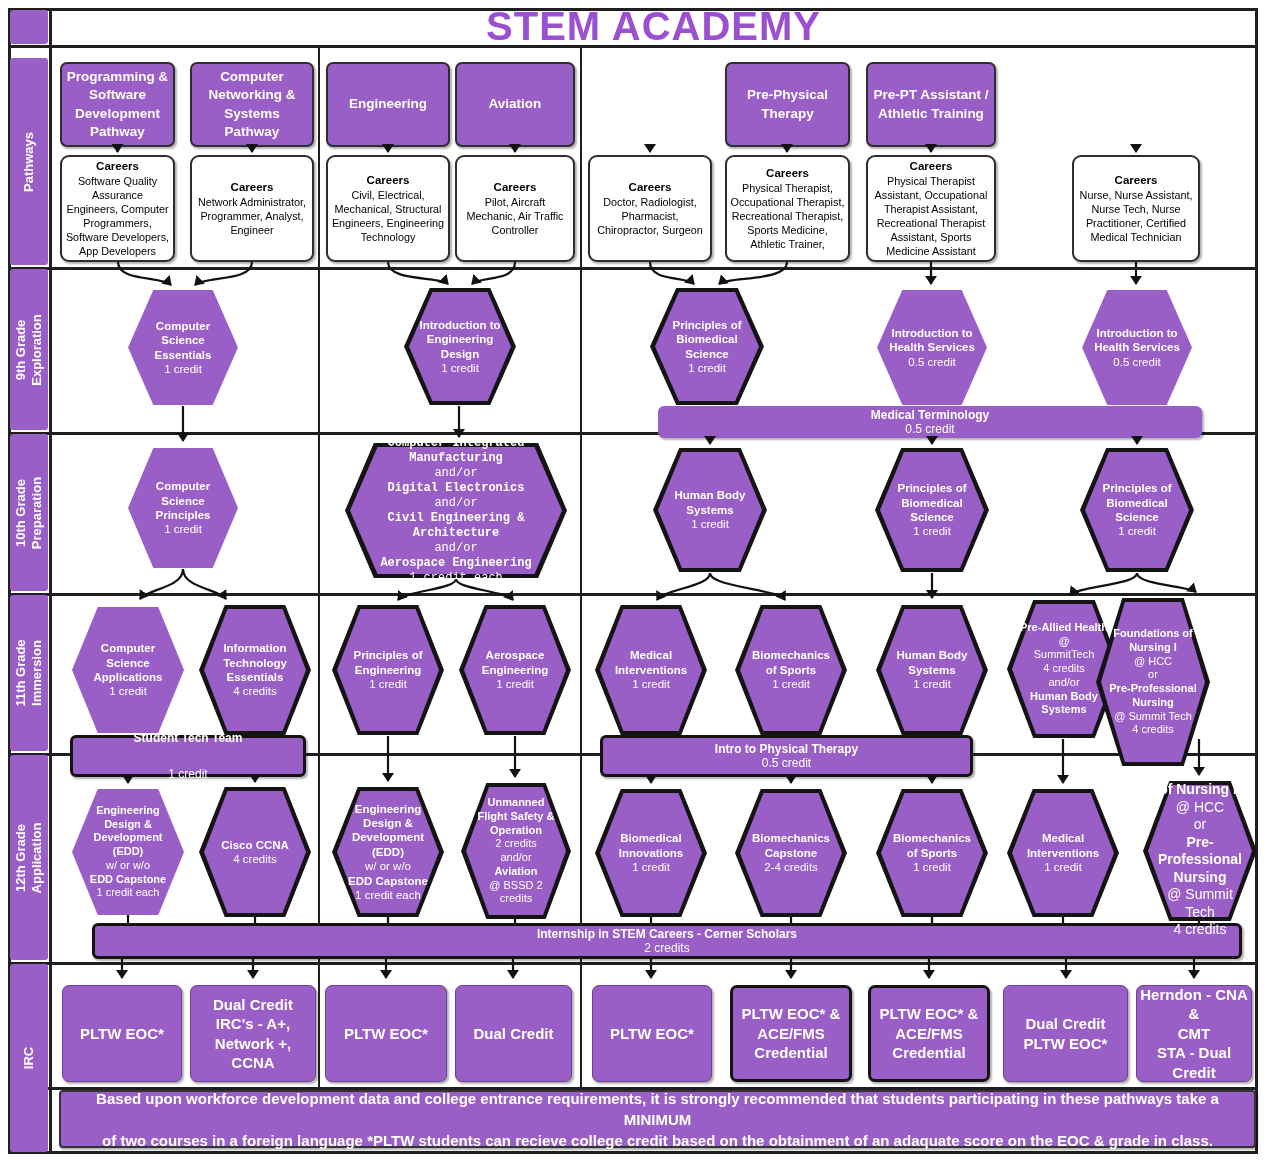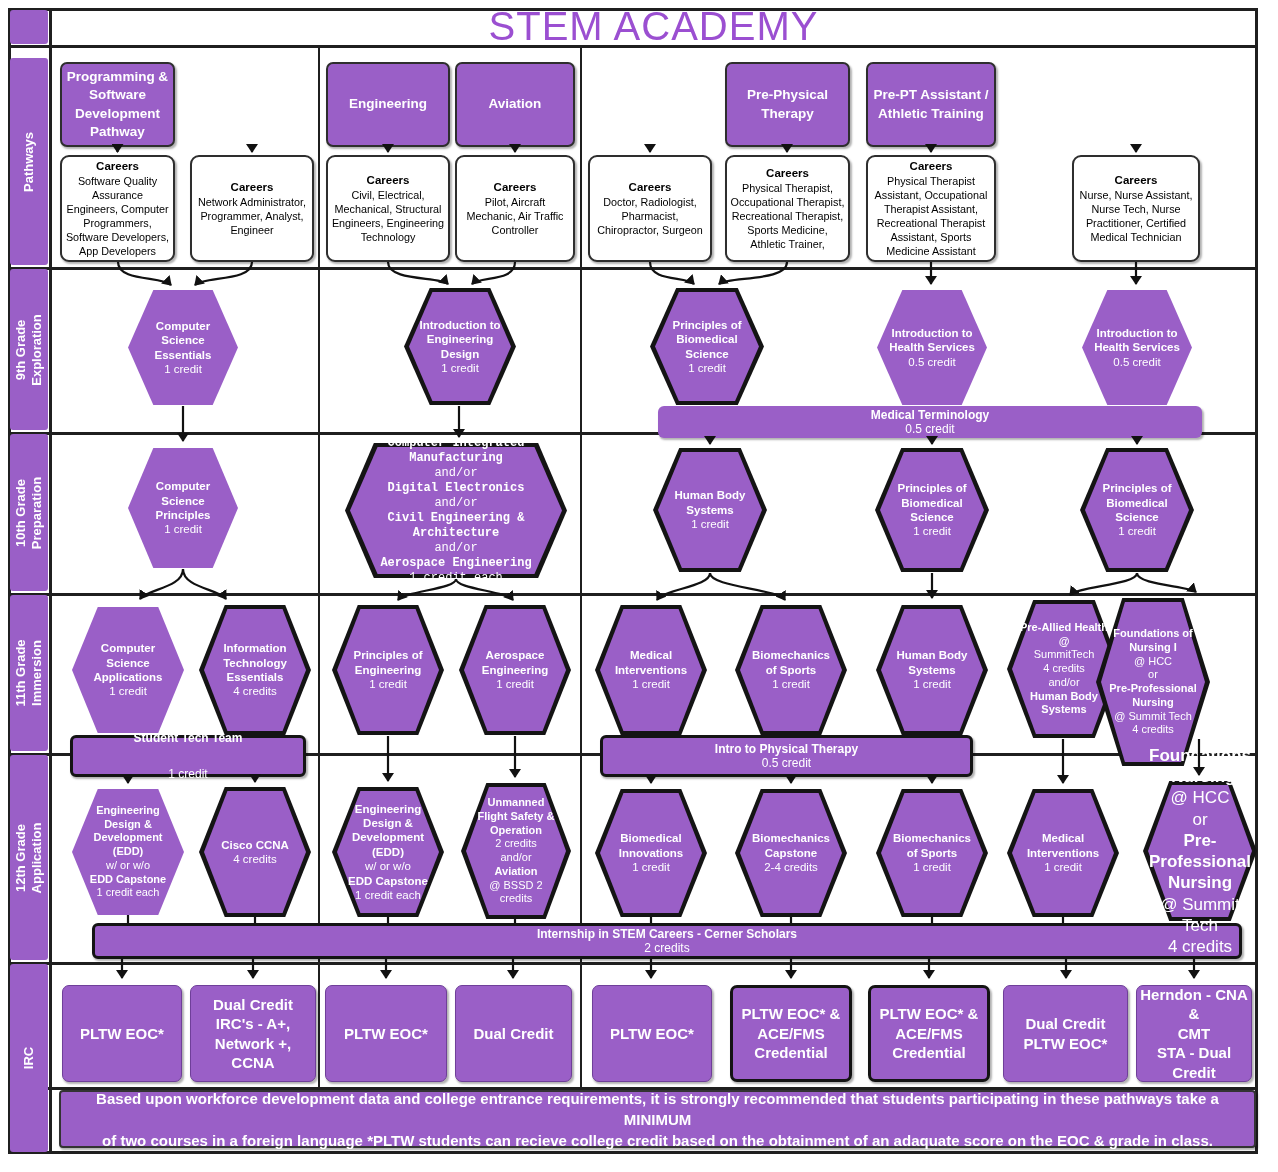--- a/index.html
+++ b/index.html
@@ -5,21 +5,21 @@
   :root{ --purple:#9a5fc7; --title:#9b4fd1; --line:#1f1f1f; }
   html,body{margin:0;padding:0;background:#fff;}
   body{width:1278px;height:1172px;position:relative;overflow:hidden;
        font-family:"Liberation Sans",sans-serif;}
   
   #frame{position:absolute;left:8px;top:8px;width:1250px;height:1146px;
          border:3px solid var(--line);box-sizing:border-box;z-index:1;}
   .gl{position:absolute;background:var(--line);z-index:1;}
   
   #title{position:absolute;left:49px;top:6px;width:1209px;height:40px;display:flex;
-         align-items:center;justify-content:center;font-weight:normal;font-size:40px;
+         align-items:center;justify-content:center;font-weight:bold;font-size:40px;
          letter-spacing:1px;color:var(--title);z-index:2;}
   
   .scell{position:absolute;left:10px;width:38px;background:var(--purple);
          border-radius:3px;z-index:2;}
   .rot{position:absolute;left:50%;top:50%;transform:translate(-50%,-50%) rotate(-90deg);
        color:#fff;font-weight:bold;font-size:13px;text-align:center;
        white-space:pre-line;line-height:1.2;}
   
   #nodes{position:absolute;inset:0;z-index:3;}
   #arrows{position:absolute;inset:0;z-index:4;pointer-events:none;}
@@ -98,20 +98,21 @@
 <div class="scell" style="top:964px;height:188px;">
   <div class="rot" style="width:180px;">IRC</div>
   </div>
 
 <div id="nodes">
     <div class="pbox" style="left: 60px; top: 62px; width: 115px; height: 85px;">Programming &amp; Software Development Pathway</div>
     <div class="cbox" style="left: 60px; top: 155px; width: 115px; height: 107px;">
       <div class="hd">Careers</div>
       <div>Software Quality Assurance Engineers, Computer Programmers, Software Developers, App Developers</div>
     </div>
+    <div class="pbox" style="left: 190px; top: 62px; width: 124px; height: 85px;">Computer Networking &amp; Systems Pathway</div>
     <div class="cbox" style="left: 190px; top: 155px; width: 124px; height: 107px;">
       <div class="hd">Careers</div>
       <div>Network Administrator, Programmer, Analyst, Engineer</div>
     </div>
     <div class="pbox" style="left: 326px; top: 62px; width: 124px; height: 85px;">Engineering</div>
     <div class="cbox" style="left: 326px; top: 155px; width: 124px; height: 107px;">
       <div class="hd">Careers</div>
       <div>Civil, Electrical, Mechanical, Structural Engineers, Engineering Technology</div>
     </div>
     <div class="pbox" style="left: 455px; top: 62px; width: 120px; height: 85px;">Aviation</div>
@@ -363,21 +364,21 @@
       <div class="hs" style="clip-path: polygon(23% 0px, 77% 0px, 100% 50%, 77% 100%, 23% 100%, 0px 50%); background: rgb(20, 20, 20);"></div>
       <div class="hs in" style="clip-path: polygon(23% 0px, 77% 0px, 100% 50%, 77% 100%, 23% 100%, 0px 50%);"></div>
       <div class="htxt">
         <div class="b">Medical Interventions</div>
         <div class="r">1 credit</div>
       </div>
     </div>
     <div class="hex" style="left: 1143px; top: 781px; width: 114px; height: 140px;">
       <div class="hs" style="clip-path: polygon(23% 0px, 77% 0px, 100% 50%, 77% 100%, 23% 100%, 0px 50%); background: rgb(20, 20, 20);"></div>
       <div class="hs in" style="clip-path: polygon(23% 0px, 77% 0px, 100% 50%, 77% 100%, 23% 100%, 0px 50%);"></div>
-      <div class="htxt" style="font-size: 17px;">
+      <div class="htxt" style="font-size: 14px;">
         <div class="b">Foundations of Nursing II</div>
         <div class="r">@ HCC</div>
         <div class="r">or</div>
         <div class="b">Pre-Professional Nursing</div>
         <div class="r">@ Summit Tech</div>
         <div class="r">4 credits</div>
       </div>
     </div>
     <div class="bar" style="left: 658px; top: 406px; width: 544px; height: 32px;">
       <div class="b">Medical Terminology</div>

